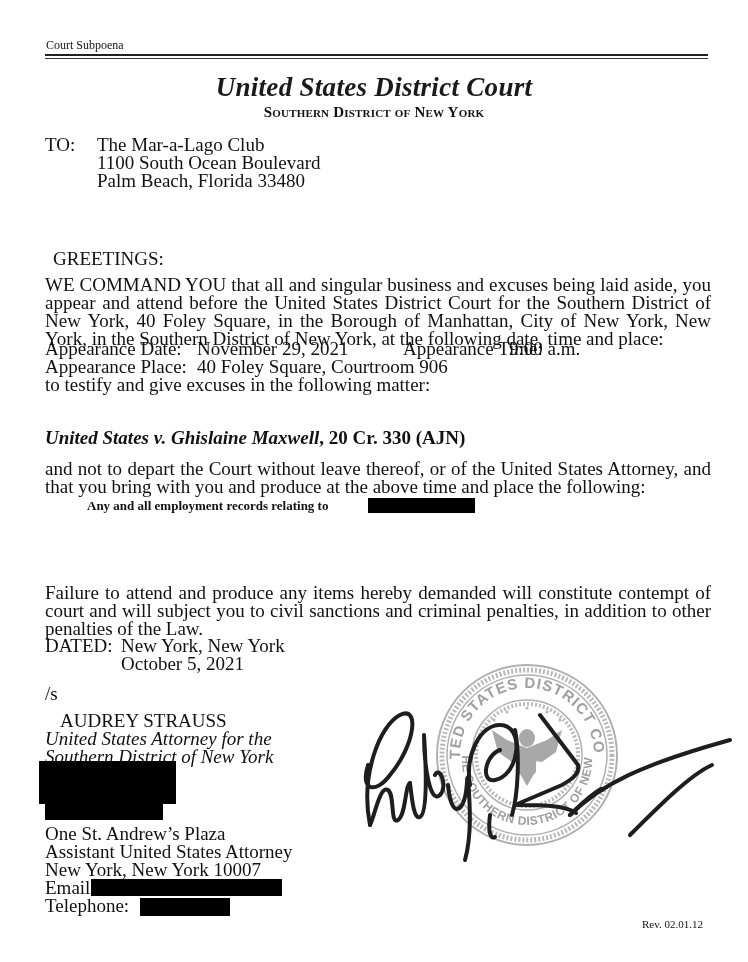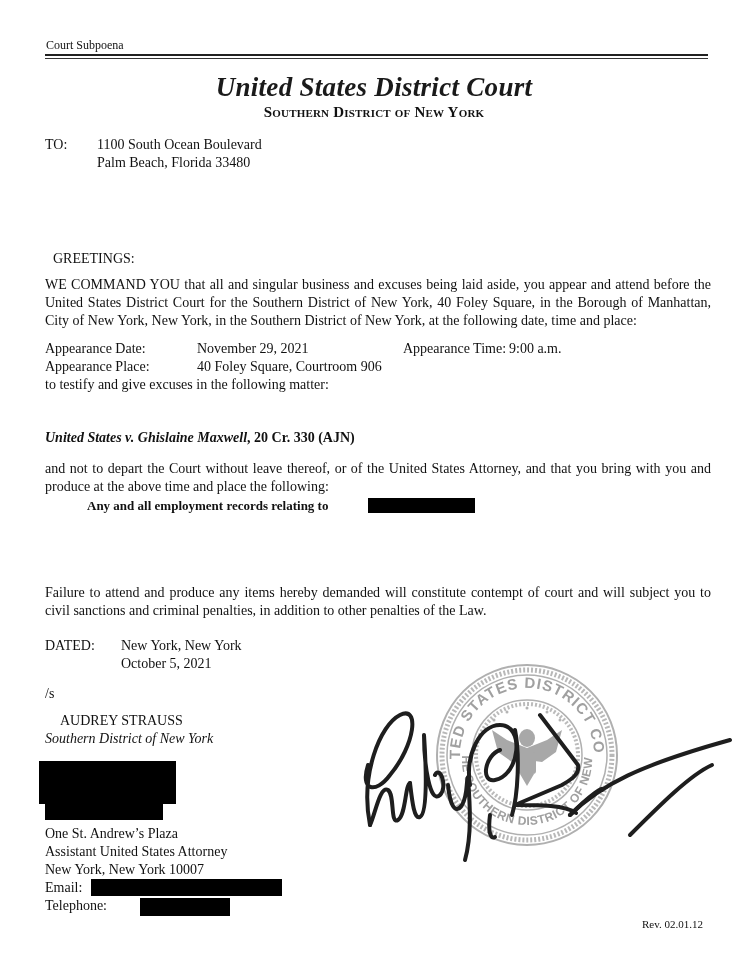--- a/index.html
+++ b/index.html
@@ -2,21 +2,21 @@
 <html><head>
   <meta charset="utf-8">
   <style>
     html, body { margin: 0; padding: 0; background: #ffffff; }
     body {
       width: 748px; height: 962px; position: relative; overflow: hidden;
       font-family: "Liberation Serif", "DejaVu Serif", serif;
       color: #111111;
     }
     .abs { position: absolute; }
-    .t15 { font-size: 14px; line-height: 18px; }
+    .t15 { font-size: 19px; line-height: 18px; }
     .header-label { left: 46px; top: 38px; font-size: 12px; line-height: 14px; }
     .rule-thick { left: 45px; top: 54px; width: 663px; height: 2px; background: #222; }
     .rule-thin  { left: 45px; top: 58px; width: 663px; height: 1px; background: #333; }
     .court-title {
       left: 0; width: 748px; top: 71px; text-align: center;
       font-family: "Liberation Serif", "DejaVu Serif", serif;
       font-size: 27px; line-height: 32px; letter-spacing: 0.3px;
       font-style: italic; font-weight: bold; color: #1a1a1a;
       transform: scaleY(1.05);
     }
@@ -59,20 +59,21 @@
 
 <div class="abs header-label">Court Subpoena</div>
 <div class="abs rule-thick"></div>
 <div class="abs rule-thin"></div>
 
 <div class="abs court-title">United States District Court</div>
 <div class="abs court-sub">Southern District of New York</div>
 
 <div class="abs t15 to-label">TO:</div>
 <div class="abs t15 to-lines">
+  <div>The Mar-a-Lago Club</div>
   <div>1100 South Ocean Boulevard</div>
   <div>Palm Beach, Florida 33480</div>
 </div>
 
 <div class="abs t15 greet">GREETINGS:</div>
 <div class="abs t15 para p1">WE COMMAND YOU that all and singular business and excuses being laid aside, you appear and attend before the United States District Court for the Southern District of New York, 40 Foley Square, in the Borough of Manhattan, City of New York, New York, in the Southern District of New York, at the following date, time and place:</div>
 
 <div class="abs t15 appt" style="width:666px;">
   <div style="position:relative;">
     <span class="lbl">Appearance Date:</span><span class="val">November 29, 2021</span>
@@ -98,20 +99,21 @@
 
 <div class="abs t15 dated-lbl">DATED:</div>
 <div class="abs t15 dated-val">
   <div>New York, New York</div>
   <div>October 5, 2021</div>
 </div>
 
 <div class="abs t15 slash-s">/s</div>
 <div class="abs t15 sig-name">AUDREY STRAUSS</div>
 <div class="abs t15 sig-title">
+  <div>United States Attorney for the</div>
   <div>Southern District of New York</div>
 </div>
 
 <div class="redact" style="left:39px; top:761px; width:137px; height:43px;"></div>
 <div class="redact" style="left:45px; top:803px; width:118px; height:17px;"></div>
 
 <div class="abs t15 contact">
   <div>One St. Andrew’s Plaza</div>
   <div>Assistant United States Attorney</div>
   <div>New York, New York 10007</div>

